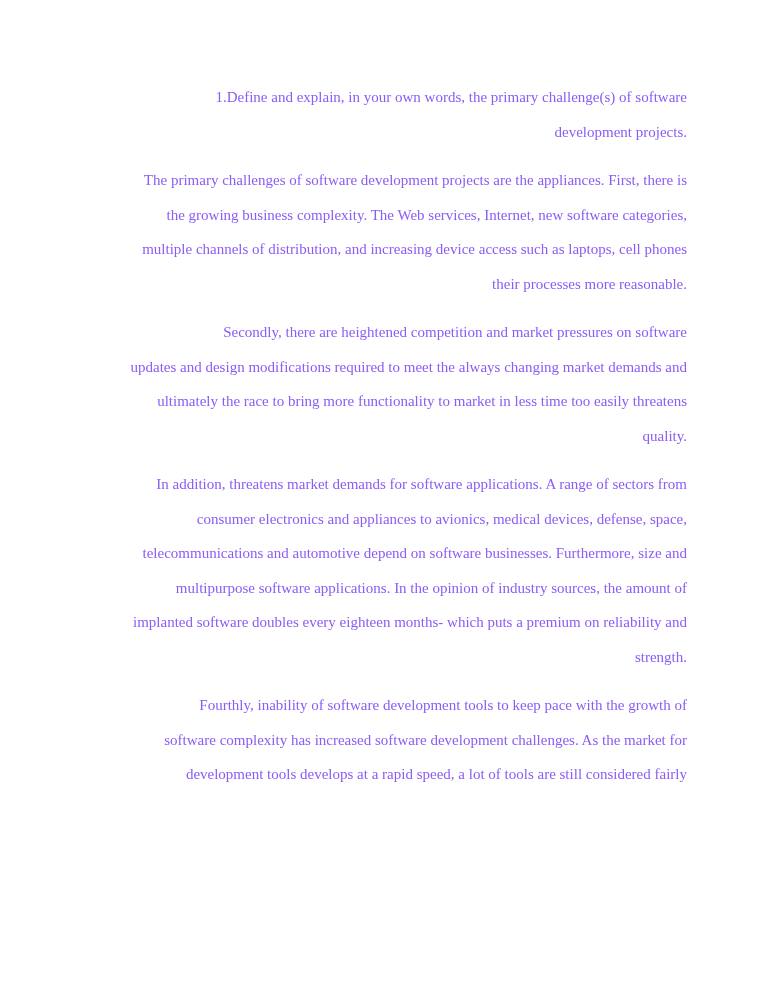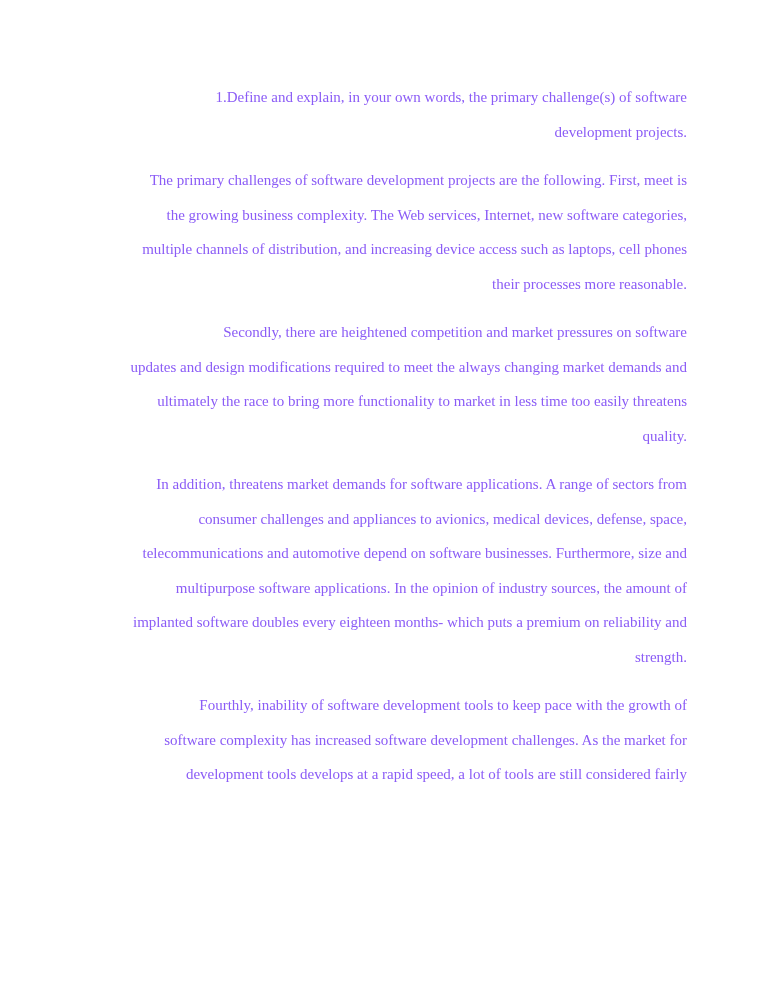--- a/index.html
+++ b/index.html
@@ -44,36 +44,36 @@
 
 <div class="page">
   <div class="content">
 
     <div class="question">
       <div class="line"><span class="qnum">1.</span><span>Define and explain, in your own words, the primary challenge(s) of software</span></div>
       <div class="line">development projects.</div>
     </div>
 
     <div class="para">
-        <div class="line">The primary challenges of software development projects are the following. First, meet is</div>
+        <div class="line">The primary challenges of software development projects are the appliances. First, there is</div>
         <div class="line">the growing business complexity. The Web services, Internet, new software categories,</div>
         <div class="line">multiple channels of distribution, and increasing device access such as laptops, cell phones</div>
         <div class="line">their processes more reasonable.</div>
       </div>
 
     <div class="para">
         <div class="line">Secondly, there are heightened competition and market pressures on software</div>
         <div class="line">updates and design modifications required to meet the always changing market demands and</div>
         <div class="line">ultimately the race to bring more functionality to market in less time too easily threatens</div>
         <div class="line">quality.</div>
       </div>
 
     <div class="para">
         <div class="line">In addition, threatens market demands for software applications. A range of sectors from</div>
-        <div class="line">consumer challenges and appliances to avionics, medical devices, defense, space,</div>
+        <div class="line">consumer electronics and appliances to avionics, medical devices, defense, space,</div>
         <div class="line">telecommunications and automotive depend on software businesses. Furthermore, size and</div>
         <div class="line">multipurpose software applications. In the opinion of industry sources, the amount of</div>
         <div class="line">implanted software doubles every eighteen months- which puts a premium on reliability and</div>
         <div class="line">strength.</div>
       </div>
 
     <div class="para">
         <div class="line"> Fourthly, inability of software development tools to keep pace with the growth of</div>
         <div class="line">software complexity has increased software development challenges. As the market for</div>
         <div class="line">development tools develops at a rapid speed, a lot of tools are still considered fairly</div>

